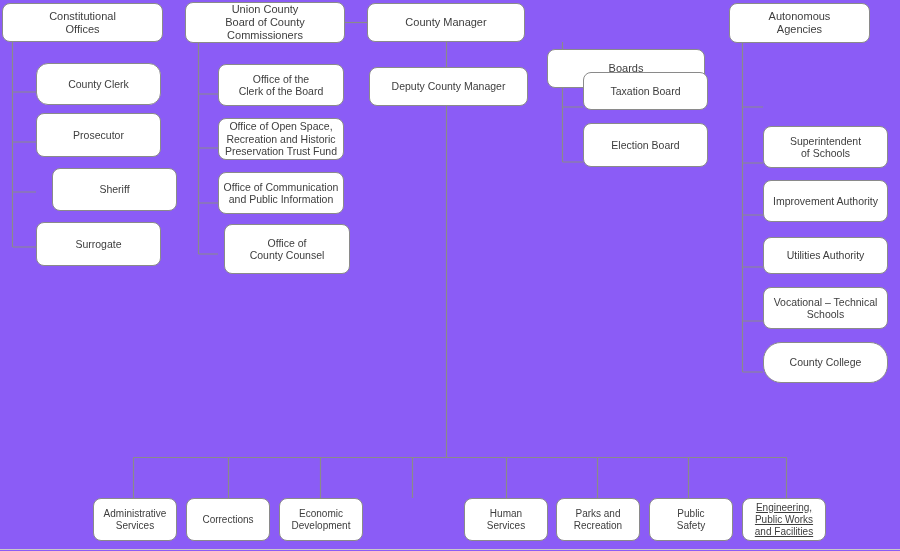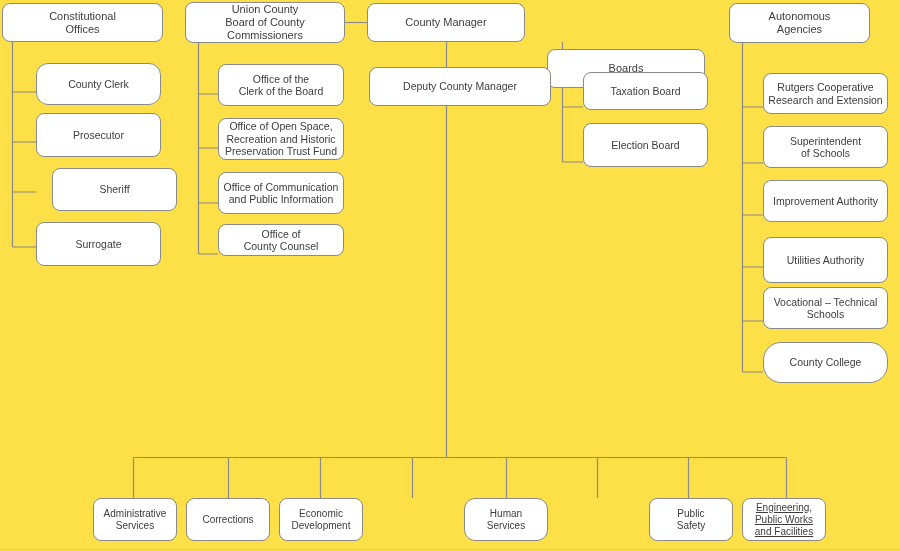--- a/index.html
+++ b/index.html
@@ -1,19 +1,19 @@
 <!DOCTYPE html>
 <html><head>
 <meta charset="utf-8">
 <style>
   html,body{margin:0;padding:0;background:#fff;}
   #canvas{
     position:relative;
     width:900px;height:551px;
-    background:#fde047;
+    background:#8b5cf6;
     font-family:"Liberation Sans", sans-serif;
     overflow:hidden;
   }
   #wires{position:absolute;left:0;top:0;width:900px;height:551px;}
   .node{
     position:absolute;
     box-sizing:border-box;
     background:#ffffff;
     border:1.3px solid #8a8a8a;
     border-radius:8px;
@@ -33,37 +33,37 @@
   .p4{left:729px;top:3px;width:141px;height:40px;}
   
   .c0-0{left:36px;top:63px;width:125px;height:42px;border-radius:12px;}
   .c0-1{left:36px;top:113px;width:125px;height:44px;}
   .c0-2{left:36px;top:168px;width:125px;height:43px;margin-left:16px;}
   .c0-3{left:36px;top:222px;width:125px;height:44px;}
   
   .c1-0{left:218px;top:64px;width:126px;height:42px;}
   .c1-1{left:218px;top:118px;width:126px;height:42px;}
   .c1-2{left:218px;top:172px;width:126px;height:42px;}
-  .c1-3{left:218px;top:224px;width:126px;height:32px;}
+  .c1-3{left:224px;top:224px;width:126px;height:50px;}
   
-  .c2-0{left:369px;top:67px;width:182px;height:39px;}
+  .c2-0{left:369px;top:67px;width:159px;height:39px;}
   
   .c3-0{left:583px;top:72px;width:125px;height:38px;}
   .c3-1{left:583px;top:123px;width:125px;height:44px;}
   
   .c4-0{left:763px;top:73px;width:125px;height:41px;}
   .c4-1{left:763px;top:126px;width:125px;height:42px;}
   .c4-2{left:763px;top:180px;width:125px;height:42px;}
-  .c4-3{left:763px;top:237px;width:125px;height:46px;}
+  .c4-3{left:763px;top:237px;width:125px;height:37px;}
   .c4-4{left:763px;top:287px;width:125px;height:42px;}
   .c4-5{left:763px;top:342px;width:125px;height:41px;border-radius:18px;}
   
   .dept{top:498px;width:84px;height:43px;font-size:10px;line-height:12px;}
   .d0{left:93px;} .d1{left:186px;} .d2{left:279px;} .d3{left:371px;}
-  .d4{left:464px;border-radius:11px;} .d5{left:556px;} .d6{left:649px;} .d7{left:742px;text-decoration:underline;}
+  .d4{left:464px;} .d5{left:556px;} .d6{left:649px;} .d7{left:742px;text-decoration:underline;}
   .page-edge{
     position:absolute;left:0;top:549px;width:900px;height:1px;
     background:#c9c9c9;
   }
 </style>
 </head>
 <body>
 
 <div id="canvas">
 
@@ -101,37 +101,37 @@
   <div class="node c1-2">Office of Communication
 and Public Information</div>
   <div class="node c1-3">Office of
 County Counsel</div>
 
   <div class="node c2-0">Deputy County Manager</div>
 
   <div class="node c3-0">Taxation Board</div>
   <div class="node c3-1">Election Board</div>
 
-  <div class="node c4-0">Rutgers Cooperative
-Research and Extension</div>
   <div class="node c4-1">Superintendent
 of Schools</div>
   <div class="node c4-2">Improvement Authority</div>
   <div class="node c4-3">Utilities Authority</div>
   <div class="node c4-4">Vocational – Technical
 Schools</div>
   <div class="node c4-5">County College</div>
 
   <div class="node dept d0">Administrative
 Services</div>
   <div class="node dept d1">Corrections</div>
   <div class="node dept d2">Economic
 Development</div>
   <div class="node dept d4">Human
 Services</div>
+  <div class="node dept d5">Parks and
+Recreation</div>
   <div class="node dept d6">Public
 Safety</div>
   <div class="node dept d7">Engineering,
 Public Works
 and Facilities</div>
 
   <div class="page-edge"></div>
 </div>
 
 </body></html>

